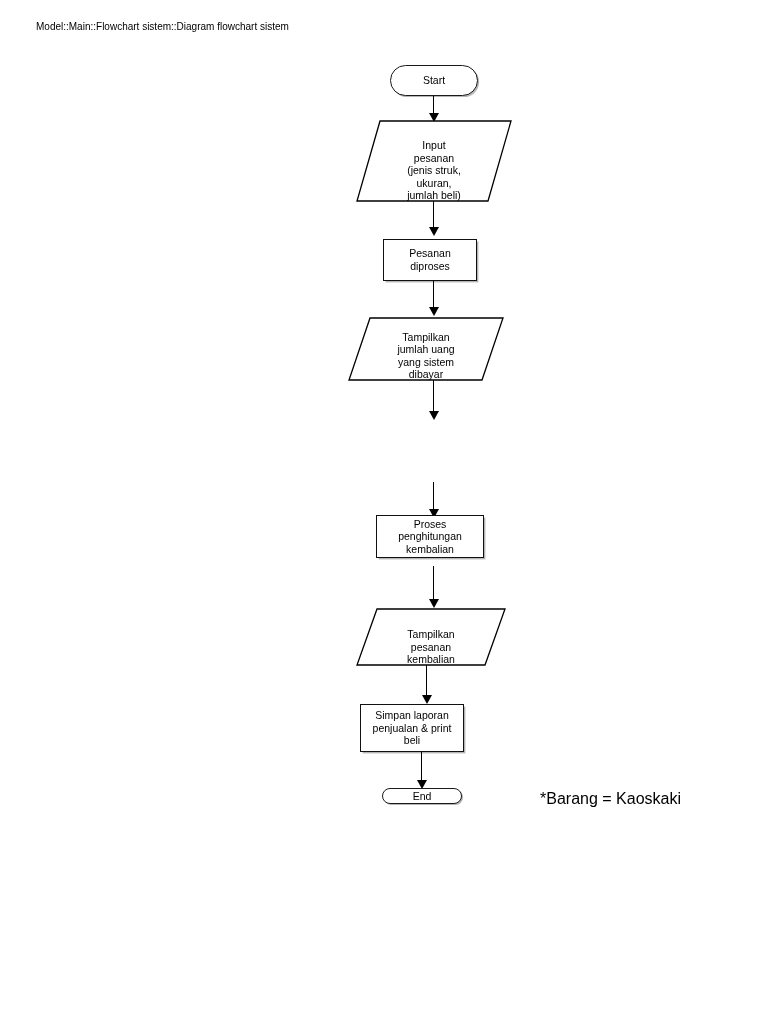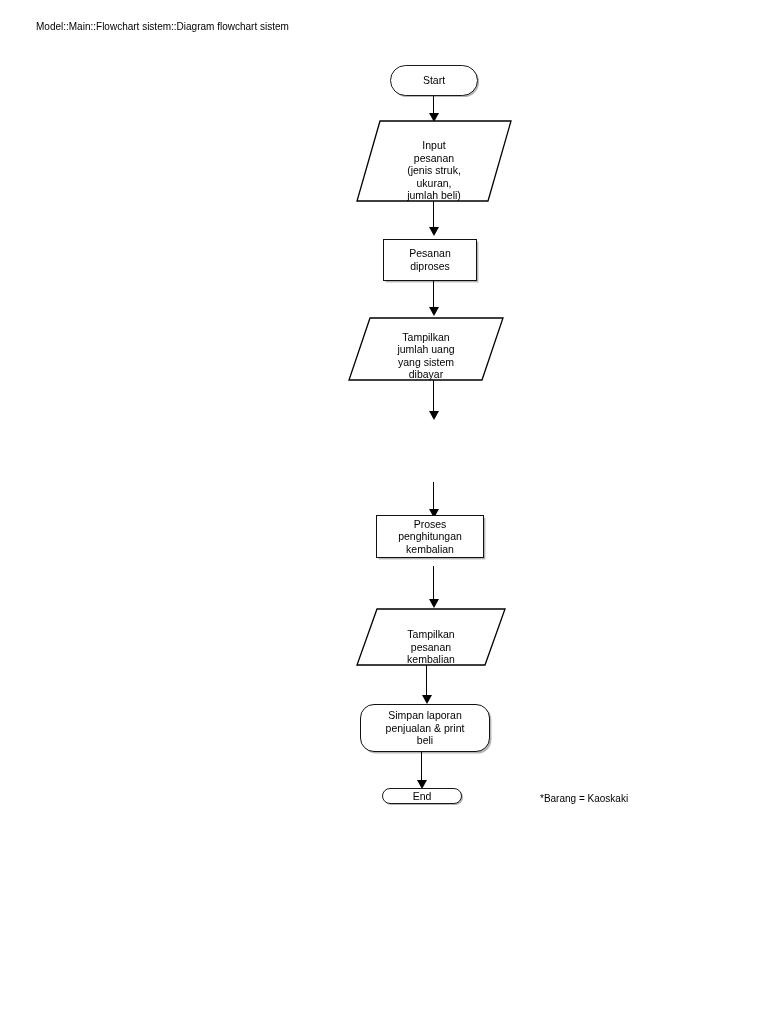--- a/index.html
+++ b/index.html
@@ -88,21 +88,21 @@
     height: 0;
     border-left: 5px solid transparent;
     border-right: 5px solid transparent;
     border-top: 9px solid #000000;
   }
 
   #legend-note {
     position: absolute;
     left: 540px;
     top: 791px;
-    font-size: 10px;
+    font-size: 16px;
     line-height: 16px;
     color: #000;
     white-space: nowrap;
   }
 </style>
 </head>
 <body>
 
 <div id="diagram-title">Model::Main::Flowchart sistem::Diagram flowchart sistem</div>
 
@@ -178,21 +178,21 @@
     <div class="io-label">
       <div>Tampilkan</div>
       <div>pesanan</div>
       <div>kembalian</div>
     </div>
   </div>
 
   <div class="edge-line" style="left:426px; top:665px; height:30px;"></div>
   <div class="edge-head" style="left:422px; top:695px;"></div>
 
-  <div class="node process" style="left:360px; top:704px; width:130px; height:48px;border-radius:14px;">
+  <div class="node process" style="left:360px; top:704px; width:104px; height:48px;">
     <div>
       <div>Simpan laporan</div>
       <div>penjualan &amp; print</div>
       <div>beli</div>
     </div>
   </div>
 
   <div class="edge-line" style="left:421px; top:752px; height:28px;"></div>
   <div class="edge-head" style="left:417px; top:780px;"></div>
 

